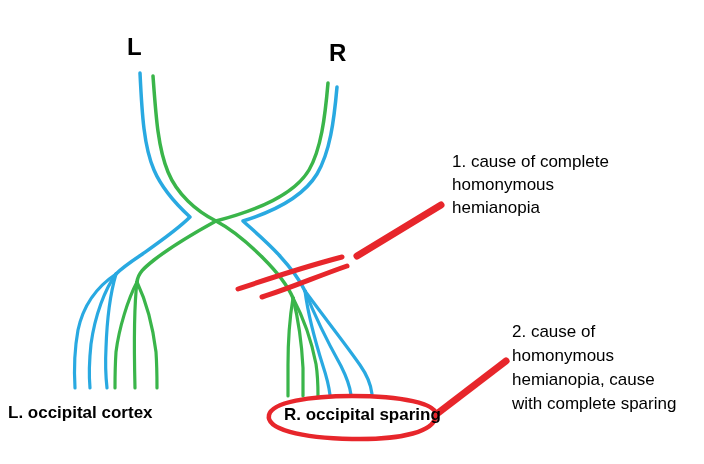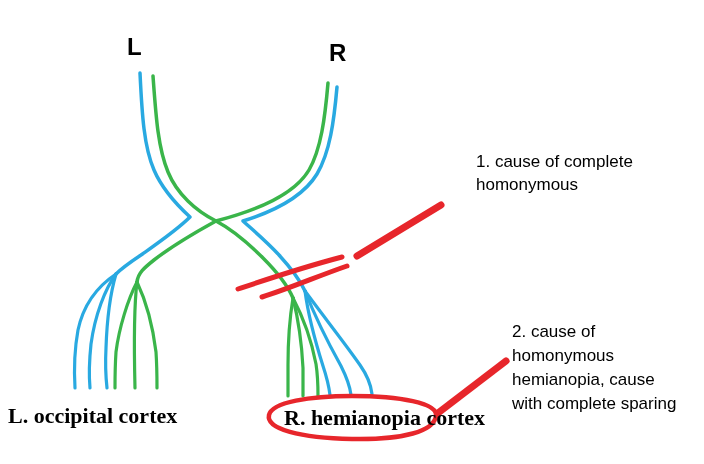--- a/index.html
+++ b/index.html
@@ -41,31 +41,30 @@
   .label {
     position: absolute;
     white-space: nowrap;
     color: var(--text-color);
   }
   .eye-label {
     font-size: 24px;
     font-weight: bold;
   }
   .cortex-label {
-    font-size: 22px;
+    font-size: 17px;
     font-weight: bold;
-    font-family: Liberation Serif, serif;
   }
   .annotation {
     position: absolute;
     font-size: 17px;
     font-weight: normal;
   }
   .annotation .line { white-space: nowrap; }
-  .annotation-1 .line { line-height: 23px; margin-left: 24px; }
+  .annotation-1 .line { line-height: 23px; }
   .annotation-2 .line { line-height: 24px; }
 </style>
 </head>
 <body>
 
 <div class="stage">
 
   <svg class="diagram-svg" viewBox="0 0 704 464" xmlns="http://www.w3.org/2000/svg">
 
     <g>
@@ -105,25 +104,26 @@
       <path class="stroke-red pointer" d="M438,413 L506,361"></path>
 
       <path class="stroke-red oval" d="M352,396 C310,396 272,402 269,415 C266,429 300,438 352,439 C404,440 434,431 436,416 C438,403 400,396 352,396 Z"></path>
     </g>
   </svg>
 
   <div class="label eye-label" style="left:127px; top:33px;">L</div>
   <div class="label eye-label" style="left:329px; top:39px;">R</div>
 
   <div class="label cortex-label" style="left:8px; top:403px;">L. occipital cortex</div>
-  <div class="label cortex-label" style="left:284px; top:405px;">R. hemianopia cortex</div>
+  <div class="label cortex-label" style="left:284px; top:405px;">R. occipital sparing</div>
 
   <div class="annotation annotation-1" style="left:452px; top:150px;">
     <div class="line">1. cause of complete</div>
     <div class="line">homonymous</div>
+    <div class="line">hemianopia</div>
   </div>
 
   <div class="annotation annotation-2" style="left:512px; top:320px;">
     <div class="line">2. cause of</div>
     <div class="line">homonymous</div>
     <div class="line">hemianopia, cause</div>
     <div class="line">with complete sparing</div>
   </div>
 
 </div>

